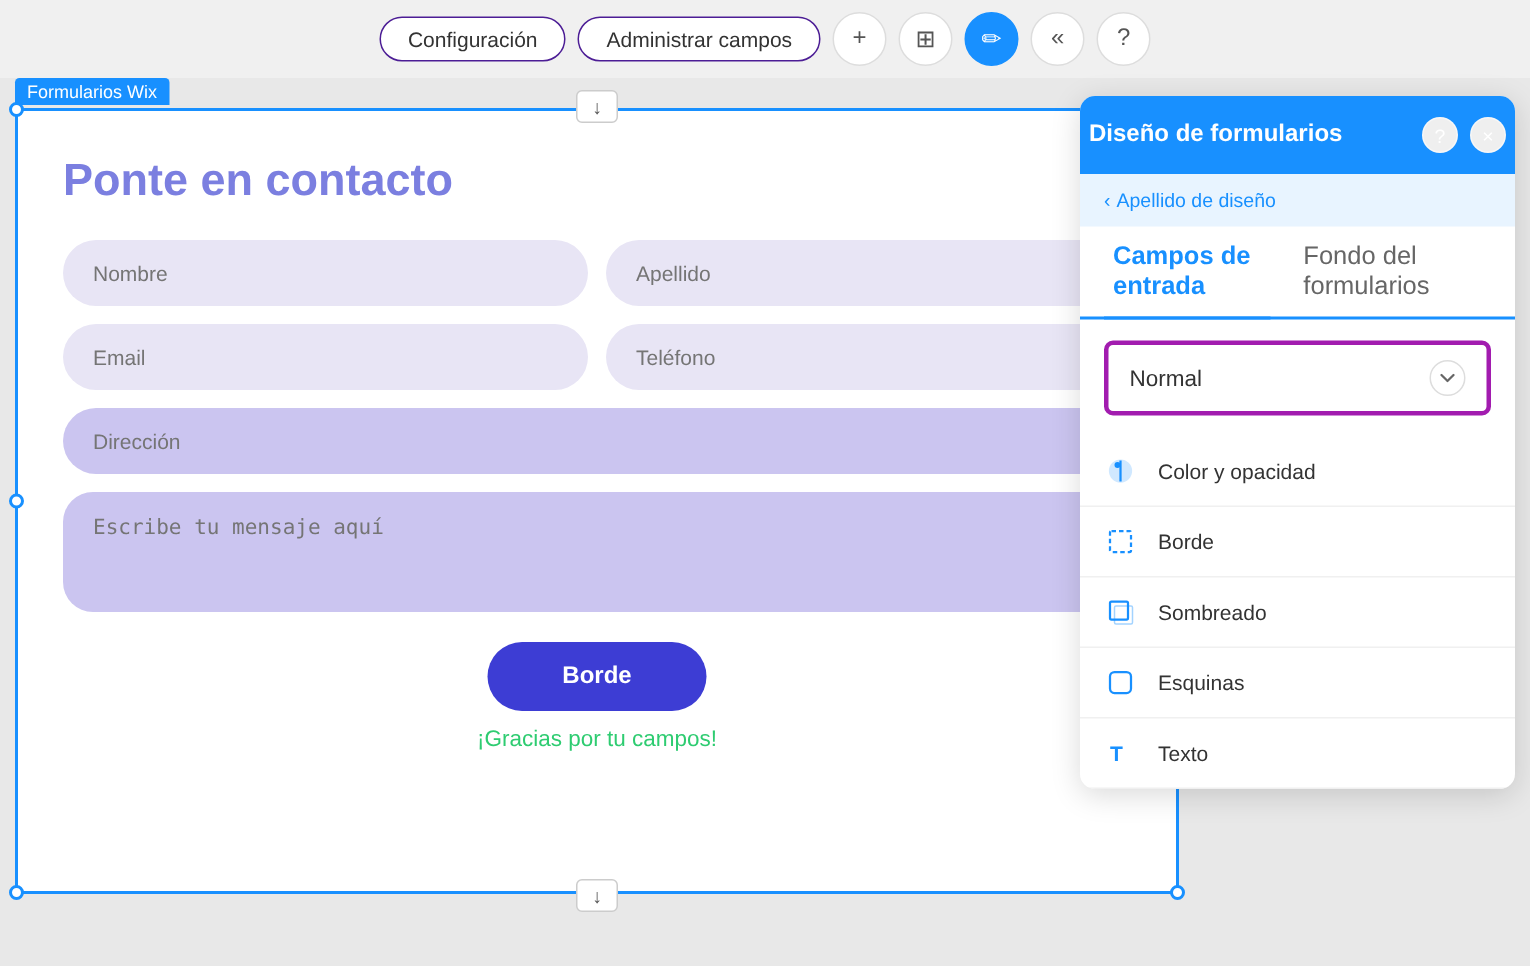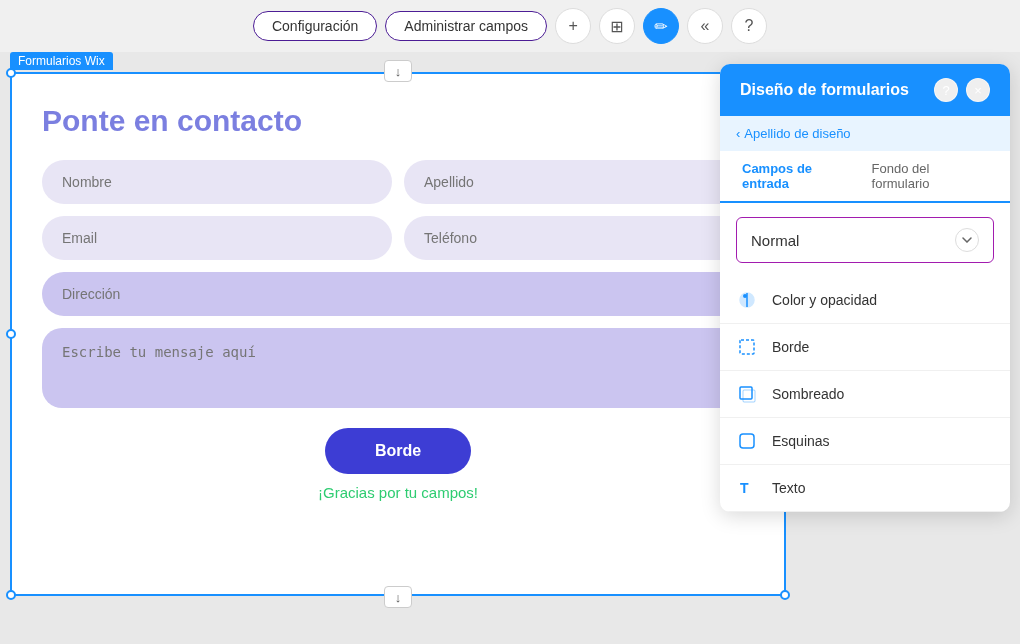--- a/index.html
+++ b/index.html
@@ -218,21 +218,21 @@
       background: #fff;
       border-radius: 10px;
       box-shadow: 0 4px 20px rgba(0,0,0,0.15);
       overflow: hidden;
       z-index: 20;
     }
 
     .panel-header {
       background: #1890ff;
       color: #fff;
-      padding: 14px 20px;
+      padding: 14px 6px;
       display: flex;
       align-items: center;
       justify-content: space-between;
     }
 
     .panel-header-title {
       font-size: 16px;
       font-weight: 600;
     }
 
@@ -272,38 +272,38 @@
 
     
     .panel-tabs {
       display: flex;
       border-bottom: 2px solid #1890ff;
       padding: 0 16px;
     }
 
     .panel-tab {
       padding: 10px 6px;
-      font-size: 13px;
+      font-size: 17px;
       color: #666;
       cursor: pointer;
       border-bottom: 2px solid transparent;
       margin-bottom: -2px;
       margin-right: 16px;
     }
 
     .panel-tab.active {
       color: #1890ff;
       border-bottom-color: #1890ff;
       font-weight: 600;
     }
 
     
     .normal-dropdown {
       margin: 14px 16px;
-      border: 1px solid #a21caf;
+      border: 3px solid #a21caf;
       border-radius: 6px;
       padding: 10px 14px;
       display: flex;
       align-items: center;
       justify-content: space-between;
       cursor: pointer;
     }
 
     .normal-dropdown-label {
       font-size: 15px;
@@ -430,21 +430,21 @@
 
   <div class="panel-breadcrumb">
     <span class="breadcrumb-back">
       <span>‹</span>
       <span>Apellido de diseño</span>
     </span>
   </div>
 
   <div class="panel-tabs">
     <div class="panel-tab active">Campos de entrada</div>
-    <div class="panel-tab">Fondo del formulario</div>
+    <div class="panel-tab">Fondo del formularios</div>
   </div>
 
   <div class="normal-dropdown">
     <span class="normal-dropdown-label">Normal</span>
     <div class="dropdown-arrow">
       <svg width="10" height="6" viewBox="0 0 10 6">
           <path d="M1 1l4 4 4-4" stroke="#666" stroke-width="1.5" fill="none" stroke-linecap="round"></path>
         </svg>
     </div>
   </div>

